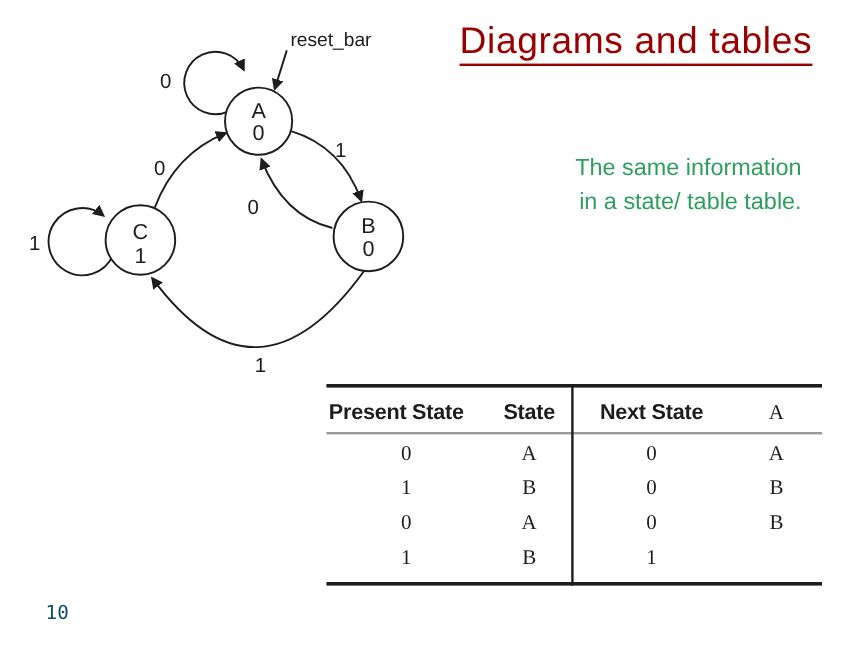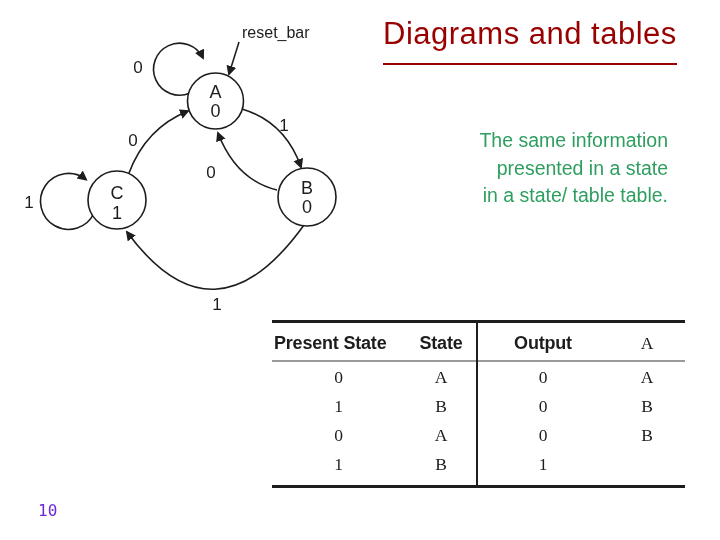--- a/index.html
+++ b/index.html
@@ -12,21 +12,21 @@
   .slide{
     position:relative;width:720px;height:540px;background:#ffffff;overflow:hidden;
     font-family:"Liberation Sans",sans-serif;color:var(--c-ink);
   }
   
   .title{
     position:absolute;left:383px;top:17px;
     font-size:31px;line-height:34px;font-weight:400;
     color:var(--c-title);
     border-bottom:2px solid var(--c-title);
-    padding-bottom:12px;letter-spacing:0.5px;
+    padding-bottom:2px;letter-spacing:0.5px;
   }
   
   .body-text{
     position:absolute;left:388px;top:127px;width:280px;
     font-size:19.5px;line-height:27.5px;color:var(--c-body);text-align:right;
   }
   
   .diagram{position:absolute;left:0;top:0;}
   .edge{fill:none;stroke:var(--c-ink);stroke-width:1.6px;}
   .node{fill:#ffffff;stroke:var(--c-ink);stroke-width:1.6px;}
@@ -50,21 +50,21 @@
     letter-spacing:-0.2px;
   }
   .th.first{justify-content:flex-start;padding-left:2px;}
   .td{
     font-family:"Liberation Serif",serif;font-size:17.5px;
     display:flex;align-items:center;justify-content:center;
   }
   
   .page-number{
     position:absolute;left:38px;top:501px;
-    font-family:"DejaVu Sans Mono",monospace;font-size:16px;color:#6d28d9;
+    font-family:"DejaVu Sans Mono",monospace;font-size:16px;color:#0c4a6e;
   }
 </style>
 </head>
 <body>
 
 <div class="slide">
 
   <svg class="diagram" width="360" height="330" viewBox="0 0 360 330" xmlns="http://www.w3.org/2000/svg">
     <defs>
       <marker id="arw" markerUnits="userSpaceOnUse" markerWidth="11" markerHeight="11" refX="8" refY="5" orient="auto">
@@ -103,33 +103,32 @@
     <text class="dg-text" x="284" y="131">1</text>
     <text class="dg-text" x="211" y="178">0</text>
     <text class="dg-text" x="29" y="208">1</text>
     <text class="dg-text" x="217" y="310">1</text>
   </svg>
 
   <div class="title">Diagrams and tables</div>
 
   <div class="body-text">
     <div>The same information</div>
-    <div>presented in a state</div>
     <div>in a state/ table table.</div>
   </div>
 
   <div class="table-wrap">
     <div class="t-topline"></div>
     <div class="t-headline"></div>
     <div class="t-bottomline"></div>
     <div class="t-vline"></div>
     <div class="t-grid">
       <div class="th first">Present State</div>
       <div class="th">State</div>
-      <div class="th">Output</div>
+      <div class="th">Next State</div>
 
       <div class="td">A</div>
       <div class="td">0</div>
       <div class="td">A</div>
       <div class="td">0</div>
 
       <div class="td">A</div>
       <div class="td">1</div>
       <div class="td">B</div>
       <div class="td">0</div>

